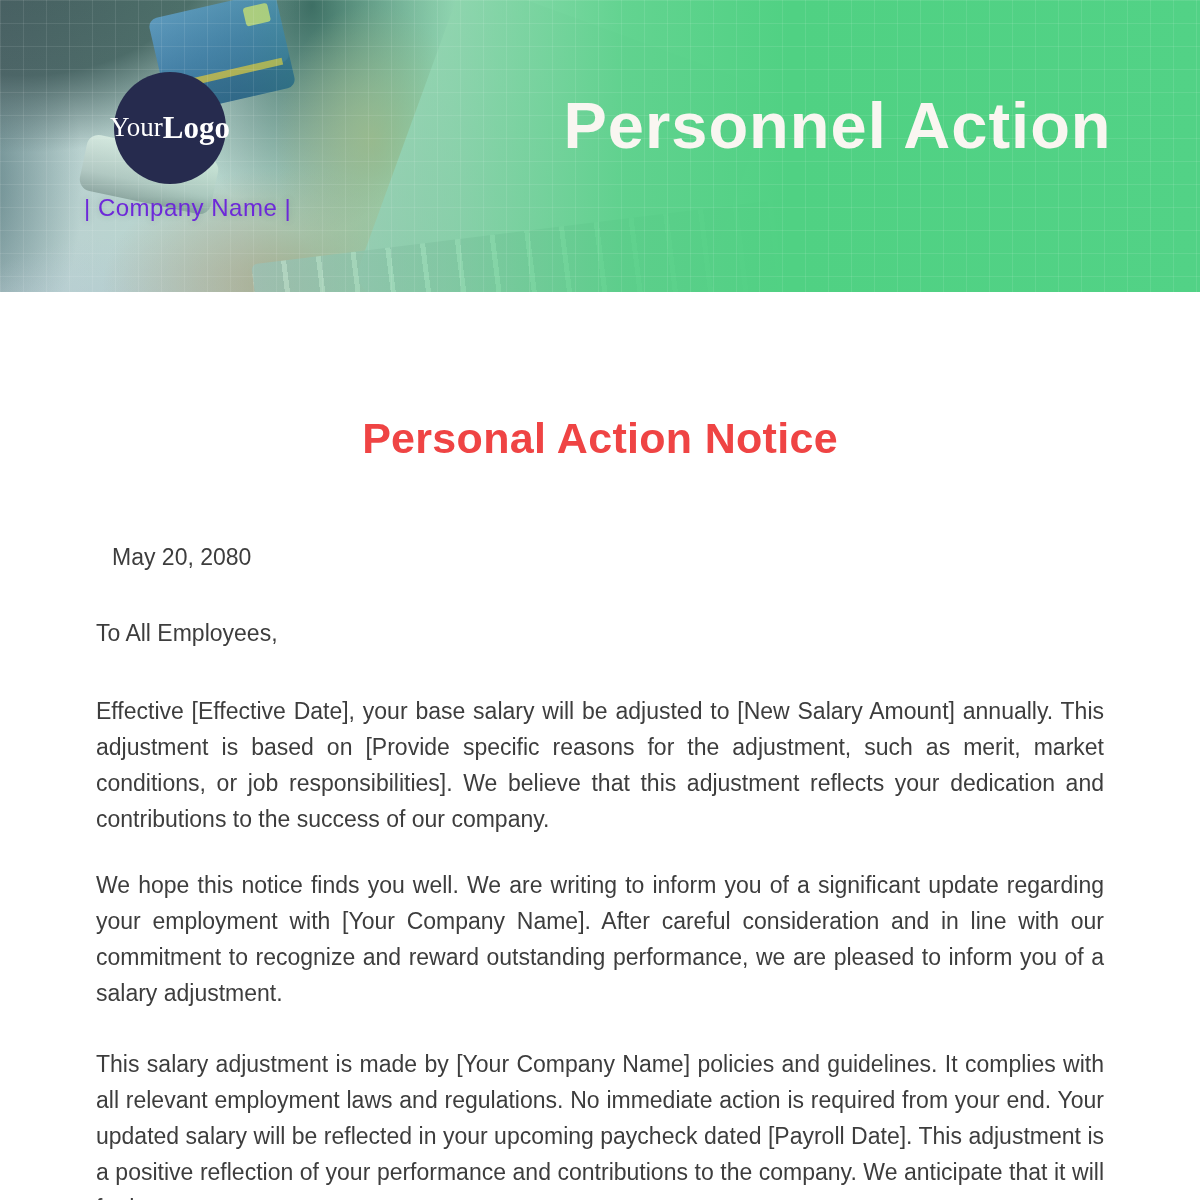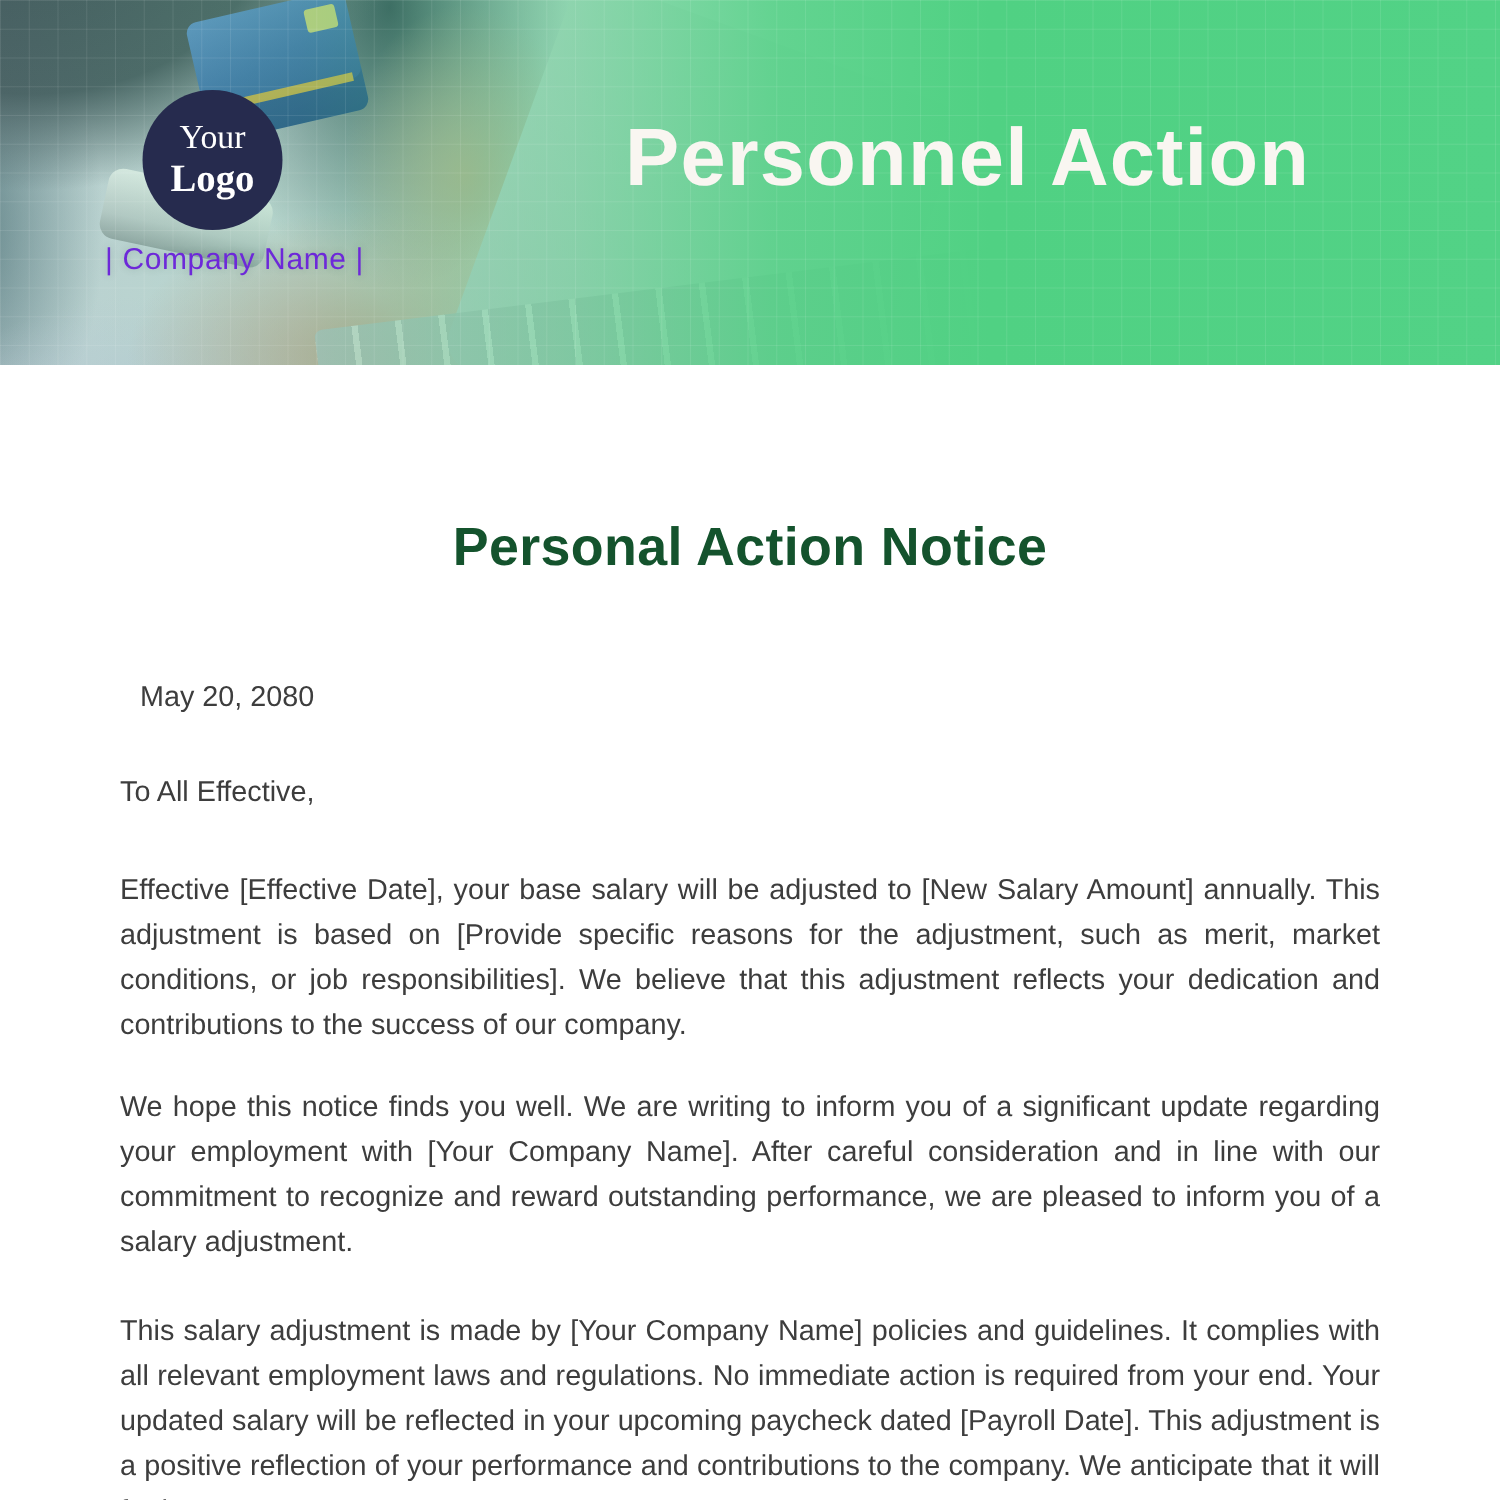--- a/index.html
+++ b/index.html
@@ -50,39 +50,39 @@
       rgba(80,208,131,0.88) 52%,
       #50d183 66%, #52d286 100%); }
   .grid-overlay { position:absolute; inset:0;
     background-image:
       linear-gradient(rgba(255,255,255,0.09) 1px, transparent 1px),
       linear-gradient(90deg, rgba(255,255,255,0.09) 1px, transparent 1px);
     background-size:23px 23px; }
 
   .logo-circle { position:absolute; left:114px; top:72px; width:112px; height:112px;
     border-radius:50%; background:#262b4e; color:#ffffff;
-    display:flex; flex-direction:column; align-items:center; justify-content:center;
+    display:flex; flex-direction:row; align-items:center; justify-content:center;
     font-family:"Liberation Serif", serif; text-align:center; }
   .logo-line1 { font-size:27px; line-height:1.1; }
   .logo-line2 { font-size:31px; font-weight:bold; line-height:1.15;text-align:center; }
 
   .company-name { position:absolute; left:84px; top:194px; font-size:24px;
     color:#6d28d9; letter-spacing:0.5px; text-shadow:0 0 6px rgba(60,90,80,0.25); }
 
   .title-block { position:absolute; top:92px; right:25px; width:675px;
-    text-align:left; color:#f9f6f1; }
+    text-align:center; color:#f9f6f1; }
   .main-title { font-size:65px; font-weight:bold; letter-spacing:1px;
     line-height:1.05; white-space:nowrap; }
   .subtitle { font-size:37px; font-weight:bold; letter-spacing:1px; margin-top:2px;
     transform:translateX(-32px); }
 
   
   .doc { padding:0 96px; color:#3d3d3d; }
   .doc-title { margin:122px 0 0; text-align:center; font-size:43px;
-    font-weight:bold; color:#14532d; letter-spacing:0.3px; }
+    font-weight:bold; color:#ef4444; letter-spacing:0.3px; }
   .date { margin:76px 16px 0; font-size:23px; line-height:36px; }
   .salutation { margin:40px 0 0; font-size:23px; line-height:36px; }
   .para { margin:42px 0 0; font-size:23px; line-height:36px;
     text-align:justify; text-justify:inter-word; }
   .para.first { margin-top:30px; }
   .para.last { margin-top:35px; }
 </style>
 </head>
 <body>
 
@@ -105,19 +105,19 @@
     <div class="company-name">| Company Name |</div>
 
     <div class="title-block">
       <div class="main-title">Personnel Action</div>
     </div>
   </header>
 
   <main class="doc">
     <h1 class="doc-title">Personal Action Notice</h1>
     <p class="date">May 20, 2080</p>
-    <p class="salutation">To All Effective,</p>
+    <p class="salutation">To All Employees,</p>
     <p class="para">Effective [Effective Date], your base salary will be adjusted to [New Salary Amount] annually. This adjustment is based on [Provide specific reasons for the adjustment, such as merit, market conditions, or job responsibilities]. We believe that this adjustment reflects your dedication and contributions to the success of our company.</p>
     <p class="para first">We hope this notice finds you well. We are writing to inform you of a significant update regarding your employment with [Your Company Name]. After careful consideration and in line with our commitment to recognize and reward outstanding performance, we are pleased to inform you of a salary adjustment.</p>
     <p class="para last">This salary adjustment is made by [Your Company Name] policies and guidelines. It complies with all relevant employment laws and regulations. No immediate action is required from your end. Your updated salary will be reflected in your upcoming paycheck dated [Payroll Date]. This adjustment is a positive reflection of your performance and contributions to the company. We anticipate that it will further</p>
   </main>
 
 </div>
 
 </body></html>

